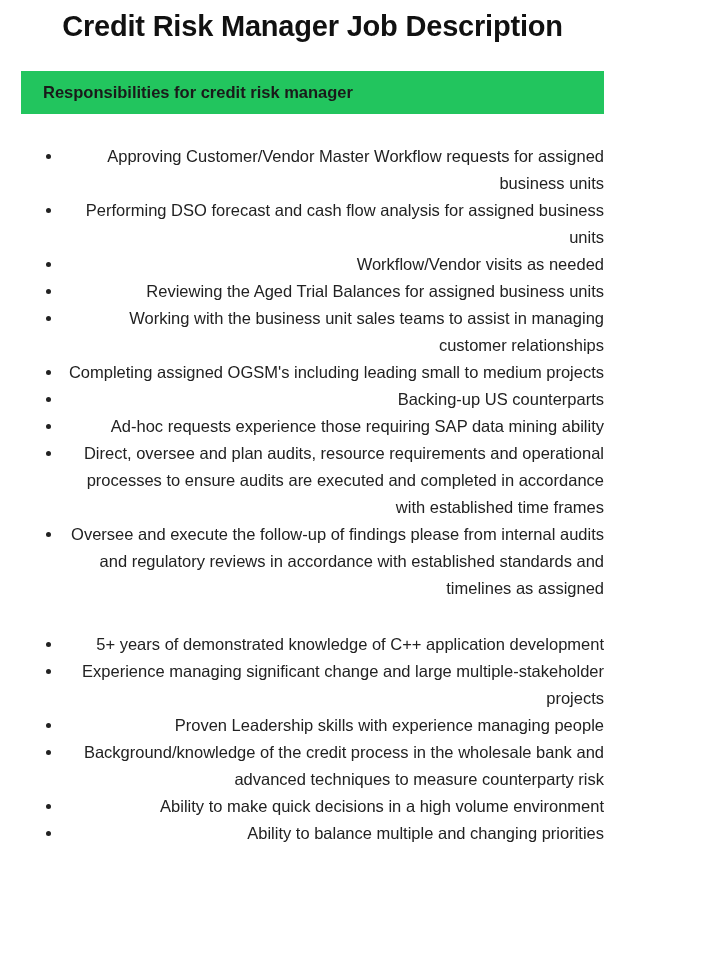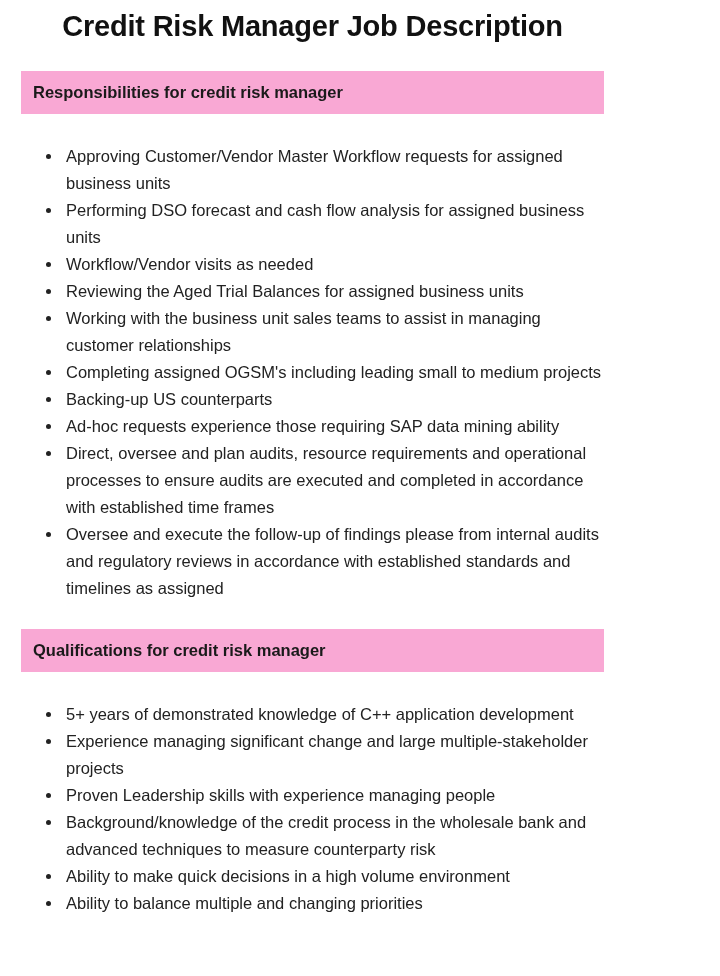--- a/index.html
+++ b/index.html
@@ -26,32 +26,33 @@
     line-height: 1.25;
   }
   .intro {
     margin-top: 20px;
     font-size: 16.5px;
     line-height: 27px;
     color: #222222;
   }
   .section-bar {
     margin-top: 27px;
-    background: #f9a8d4;
-    padding: 12px 12px;
+    background: #22c55e;
+    padding: 12px 22px;
   }
   .section-bar .section-heading {
     font-size: 16.5px;
     font-weight: 700;
     color: #1a1a1a;
   }
   ul.bullets {
     margin-top: 29px;
     padding-left: 42px;
     list-style-type: disc;
+    text-align: right;
   }
   ul.bullets li {
     font-size: 16.5px;
     line-height: 27px;
     color: #222222;
     padding-left: 3px;
   }
 </style>
 </head>
 <body>
@@ -71,23 +72,20 @@
     <li>Workflow/Vendor visits as needed</li>
     <li>Reviewing the Aged Trial Balances for assigned business units</li>
     <li>Working with the business unit sales teams to assist in managing customer relationships</li>
     <li>Completing assigned OGSM's including leading small to medium projects</li>
     <li>Backing-up US counterparts</li>
     <li>Ad-hoc requests experience those requiring SAP data mining ability</li>
     <li>Direct, oversee and plan audits, resource requirements and operational processes to ensure audits are executed and completed in accordance with established time frames</li>
     <li>Oversee and execute the follow-up of findings please from internal audits and regulatory reviews in accordance with established standards and timelines as assigned</li>
   </ul>
 
-  <div class="section-bar">
-    <span class="section-heading">Qualifications for credit risk manager</span>
-  </div>
 
   <ul class="bullets">
     <li>5+ years of demonstrated knowledge of C++ application development</li>
     <li>Experience managing significant change and large multiple-stakeholder projects</li>
     <li>Proven Leadership skills with experience managing people</li>
     <li>Background/knowledge of the credit process in the wholesale bank and advanced techniques to measure counterparty risk</li>
     <li>Ability to make quick decisions in a high volume environment</li>
     <li>Ability to balance multiple and changing priorities</li>
   </ul>
 

